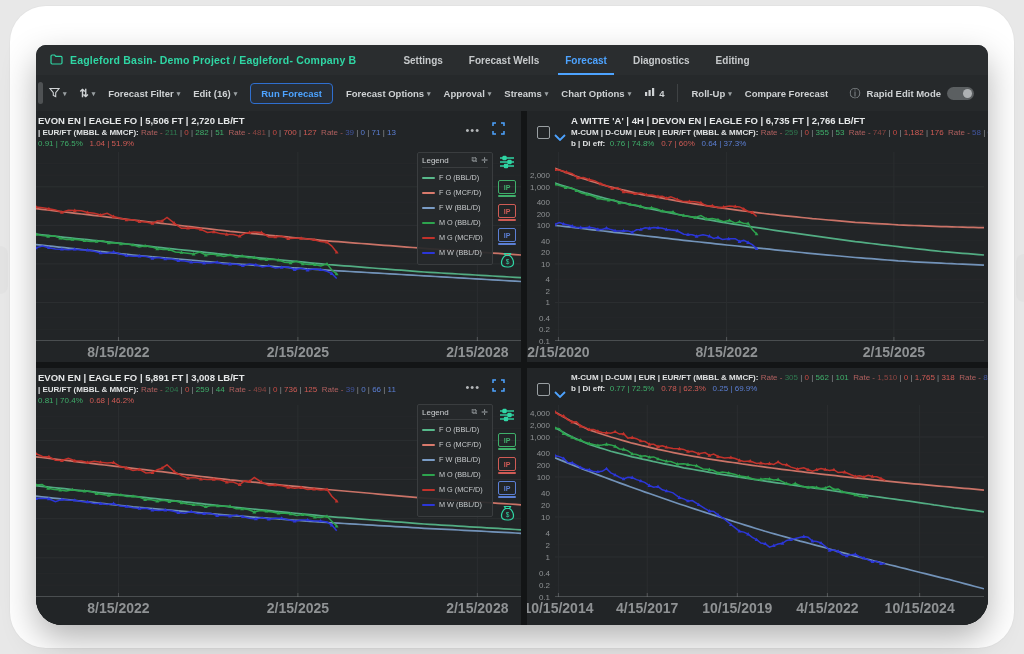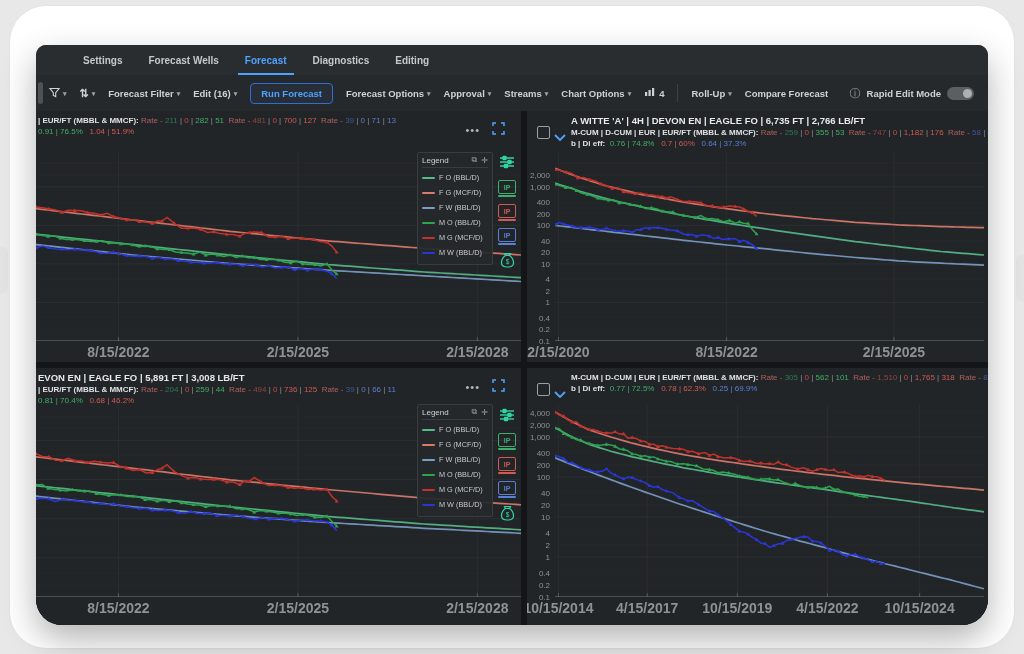--- a/index.html
+++ b/index.html
@@ -92,20 +92,28 @@
 </head>
 <body>
 
 <div class="white-card"></div>
 <div class="side-shape left"></div>
 <div class="side-shape right"></div>
 
 <div class="app-window">
 
   <div class="app-header">
+    <div class="breadcrumb">
+      <span>
+        <svg width="13" height="11" viewBox="0 0 13 11">
+            <path d="M1 2.2 Q1 1 2.2 1 L4.6 1 L5.8 2.4 L11 2.4 Q12 2.4 12 3.4 L12 8.8 Q12 10 10.8 10 L2.2 10 Q1 10 1 8.8 Z" fill="none" stroke="#2fd6a4" stroke-width="1.2"></path>
+          </svg>
+      </span>
+      <span>Eagleford Basin- Demo Project  /  Eagleford- Company B</span>
+    </div>
     <div class="tabs">
         <div class="tab">Settings</div>
         <div class="tab">Forecast Wells</div>
         <div class="tab active">Forecast</div>
         <div class="tab">Diagnostics</div>
         <div class="tab">Editing</div>
       </div>
   </div>
 
   <div class="toolbar">
@@ -166,20 +174,21 @@
           <span class="knob"></span>
         </span>
     </span>
   </div>
 
   <div class="charts">
 
     <section class="panel p-tl left">
       <div class="p-head">
         <div class="title-block">
+          <div class="t1">EVON EN | EAGLE FO | 5,506 FT | 2,720 LB/FT</div>
           <div class="t2 stats-line"><span class="st-b">| EUR/FT (MBBL &amp; MMCF): </span><span style="color: rgb(176, 96, 95);">Rate - </span><span style="color: rgb(47, 122, 80);">211</span><span class="sep"> | </span><span style="color: rgb(201, 75, 68);">0</span><span class="sep"> | </span><span style="color: rgb(63, 174, 106);">282</span><span class="sep"> | </span><span style="color: rgb(63, 174, 106);">51</span><span>&nbsp;&nbsp;</span><span style="color: rgb(176, 96, 95);">Rate - </span><span style="color: rgb(141, 70, 66);">481</span><span class="sep"> | </span><span style="color: rgb(201, 75, 68);">0</span><span class="sep"> | </span><span style="color: rgb(207, 91, 85);">700</span><span class="sep"> | </span><span style="color: rgb(207, 91, 85);">127</span><span>&nbsp;&nbsp;</span><span style="color: rgb(176, 96, 95);">Rate - </span><span style="color: rgb(65, 84, 158);">39</span><span class="sep"> | </span><span style="color: rgb(91, 127, 212);">0</span><span class="sep"> | </span><span style="color: rgb(91, 127, 212);">71</span><span class="sep"> | </span><span style="color: rgb(91, 127, 212);">13</span></div>
           <div class="t3 eff-line"><span style="color: rgb(63, 174, 106); text-align: right;">0.91 | 76.5%</span><span>&nbsp;&nbsp;&nbsp;</span><span style="color: rgb(207, 91, 85);">1.04 | 51.9%</span></div>
         </div>
         <div class="p-actions">
           <span class="dots">•••</span>
           <span><svg width="13" height="13" viewBox="0 0 13 13" fill="none" stroke="#4da3ff" stroke-width="1.5">
                 <path d="M1 4 V1 H4"></path>
                 <path d="M9 1 H12 V4"></path>
                 <path d="M12 9 V12 H9"></path>
                 <path d="M4 12 H1 V9"></path>

